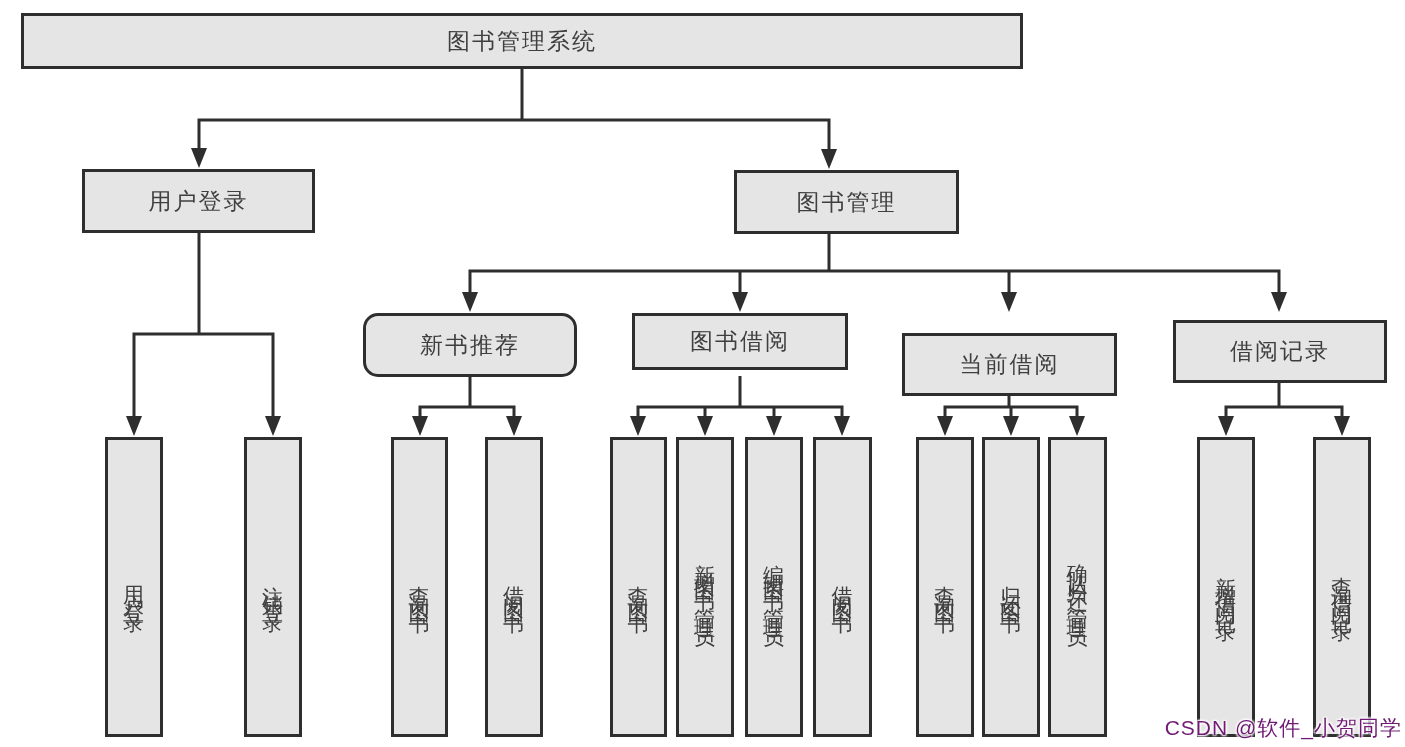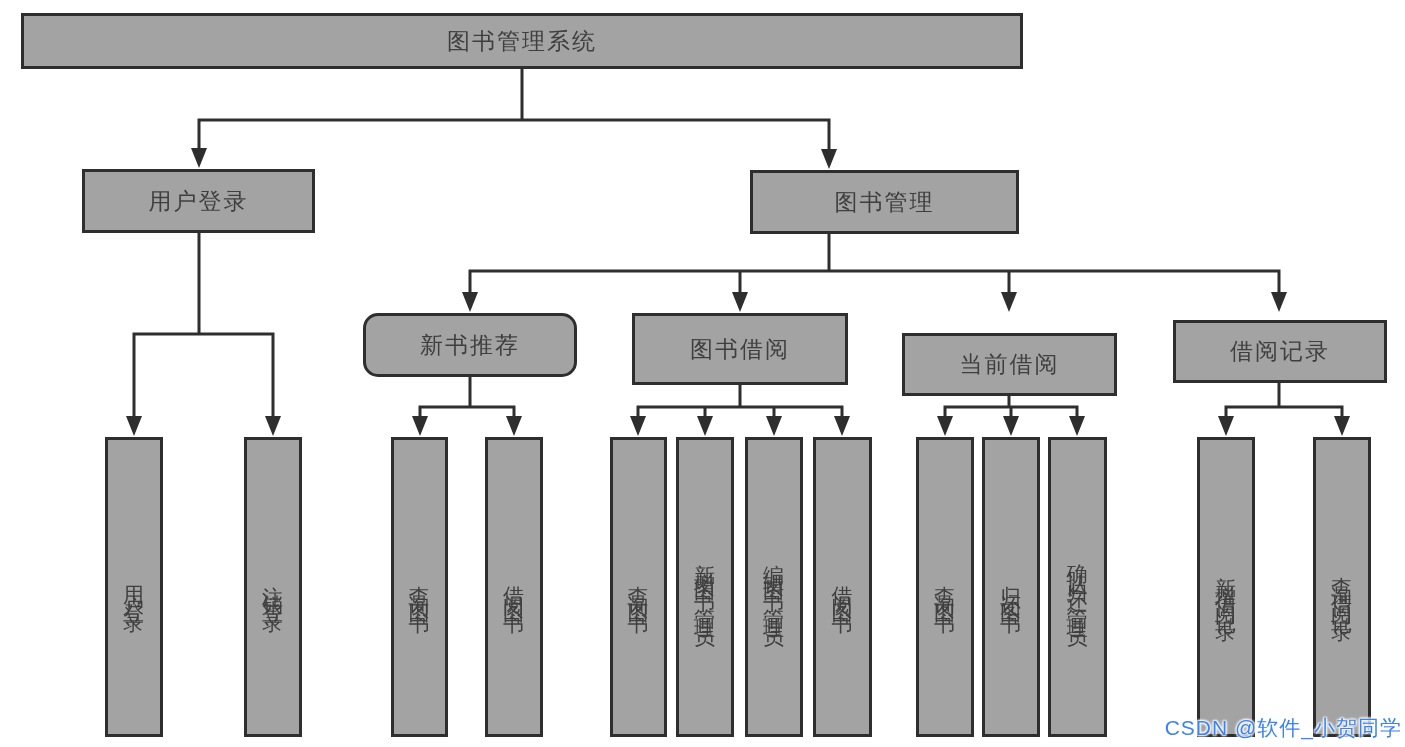--- a/index.html
+++ b/index.html
@@ -12,63 +12,63 @@
     font-family: "Liberation Sans", sans-serif;
   }
   .wires {
     position: absolute;
     left: 0; top: 0;
     width: 1405px; height: 747px;
   }
   .node {
     position: absolute;
     box-sizing: border-box;
-    background: #a3a3a3;
+    background: #e5e5e5;
     border: 3px solid #2e2e2e;
     display: flex;
     align-items: center;
     justify-content: center;
     color: #3f3f3f;
     text-align: center;
   }
   .hbox { font-size: 23px; letter-spacing: 2px; white-space: nowrap; }
   .vbox {
     writing-mode: vertical-rl;
     text-orientation: mixed;
     font-size: 21px;
     letter-spacing: 9px;
     line-height: 1;
   }
   
   .n-root        { left: 21px;   top: 13px;  width: 1002px; height: 56px; }
   .n-login       { left: 82px;   top: 169px; width: 233px;  height: 64px; }
-  .n-mgmt        { left: 750px;  top: 170px; width: 269px;  height: 64px; font-family: Liberation Mono, monospace; }
+  .n-mgmt        { left: 734px;  top: 170px; width: 225px;  height: 64px; font-family: Liberation Mono, monospace; }
   .n-new-books   { left: 363px;  top: 313px; width: 214px;  height: 64px; border-radius: 15px; }
-  .n-borrow      { left: 632px;  top: 313px; width: 216px;  height: 72px; }
+  .n-borrow      { left: 632px;  top: 313px; width: 216px;  height: 57px; }
   .n-current     { left: 902px;  top: 313px; width: 215px;  height: 63px; margin-top: 20px; }
   .n-records     { left: 1173px; top: 320px; width: 214px;  height: 63px; }
   .n-login-user  { left: 105px;  top: 437px; width: 58px;   height: 300px; }
   .n-login-logout{ left: 244px;  top: 437px; width: 58px;   height: 300px; }
   .n-nb-query    { left: 391px;  top: 437px; width: 57px;   height: 300px; }
   .n-nb-borrow   { left: 485px;  top: 437px; width: 58px;   height: 300px; }
   .n-b-query     { left: 610px;  top: 437px; width: 57px;   height: 300px; }
   .n-b-add       { left: 676px;  top: 437px; width: 58px;   height: 300px; }
   .n-b-edit      { left: 745px;  top: 437px; width: 58px;   height: 300px; }
   .n-b-borrow    { left: 813px;  top: 437px; width: 59px;   height: 300px; }
   .n-c-query     { left: 916px;  top: 437px; width: 58px;   height: 300px; }
   .n-c-return    { left: 982px;  top: 437px; width: 58px;   height: 300px; }
   .n-c-confirm   { left: 1048px; top: 437px; width: 59px;   height: 300px; }
   .n-r-add       { left: 1197px; top: 437px; width: 58px;   height: 300px; }
   .n-r-query     { left: 1313px; top: 437px; width: 58px;   height: 300px; }
   .watermark {
     position: absolute;
     right: 3px;
     bottom: 5px;
     font-size: 21px;
-    color: #3b82f6;
+    color: #701a75;
     letter-spacing: 1px;
     white-space: nowrap;
     text-shadow: 1px 1px 2px #ffffff, -1px -1px 2px #ffffff, 1px -1px 2px #ffffff, -1px 1px 2px #ffffff;
     margin-top: 42px;
   }
 </style>
 </head>
 <body>
 
 <div class="stage">

